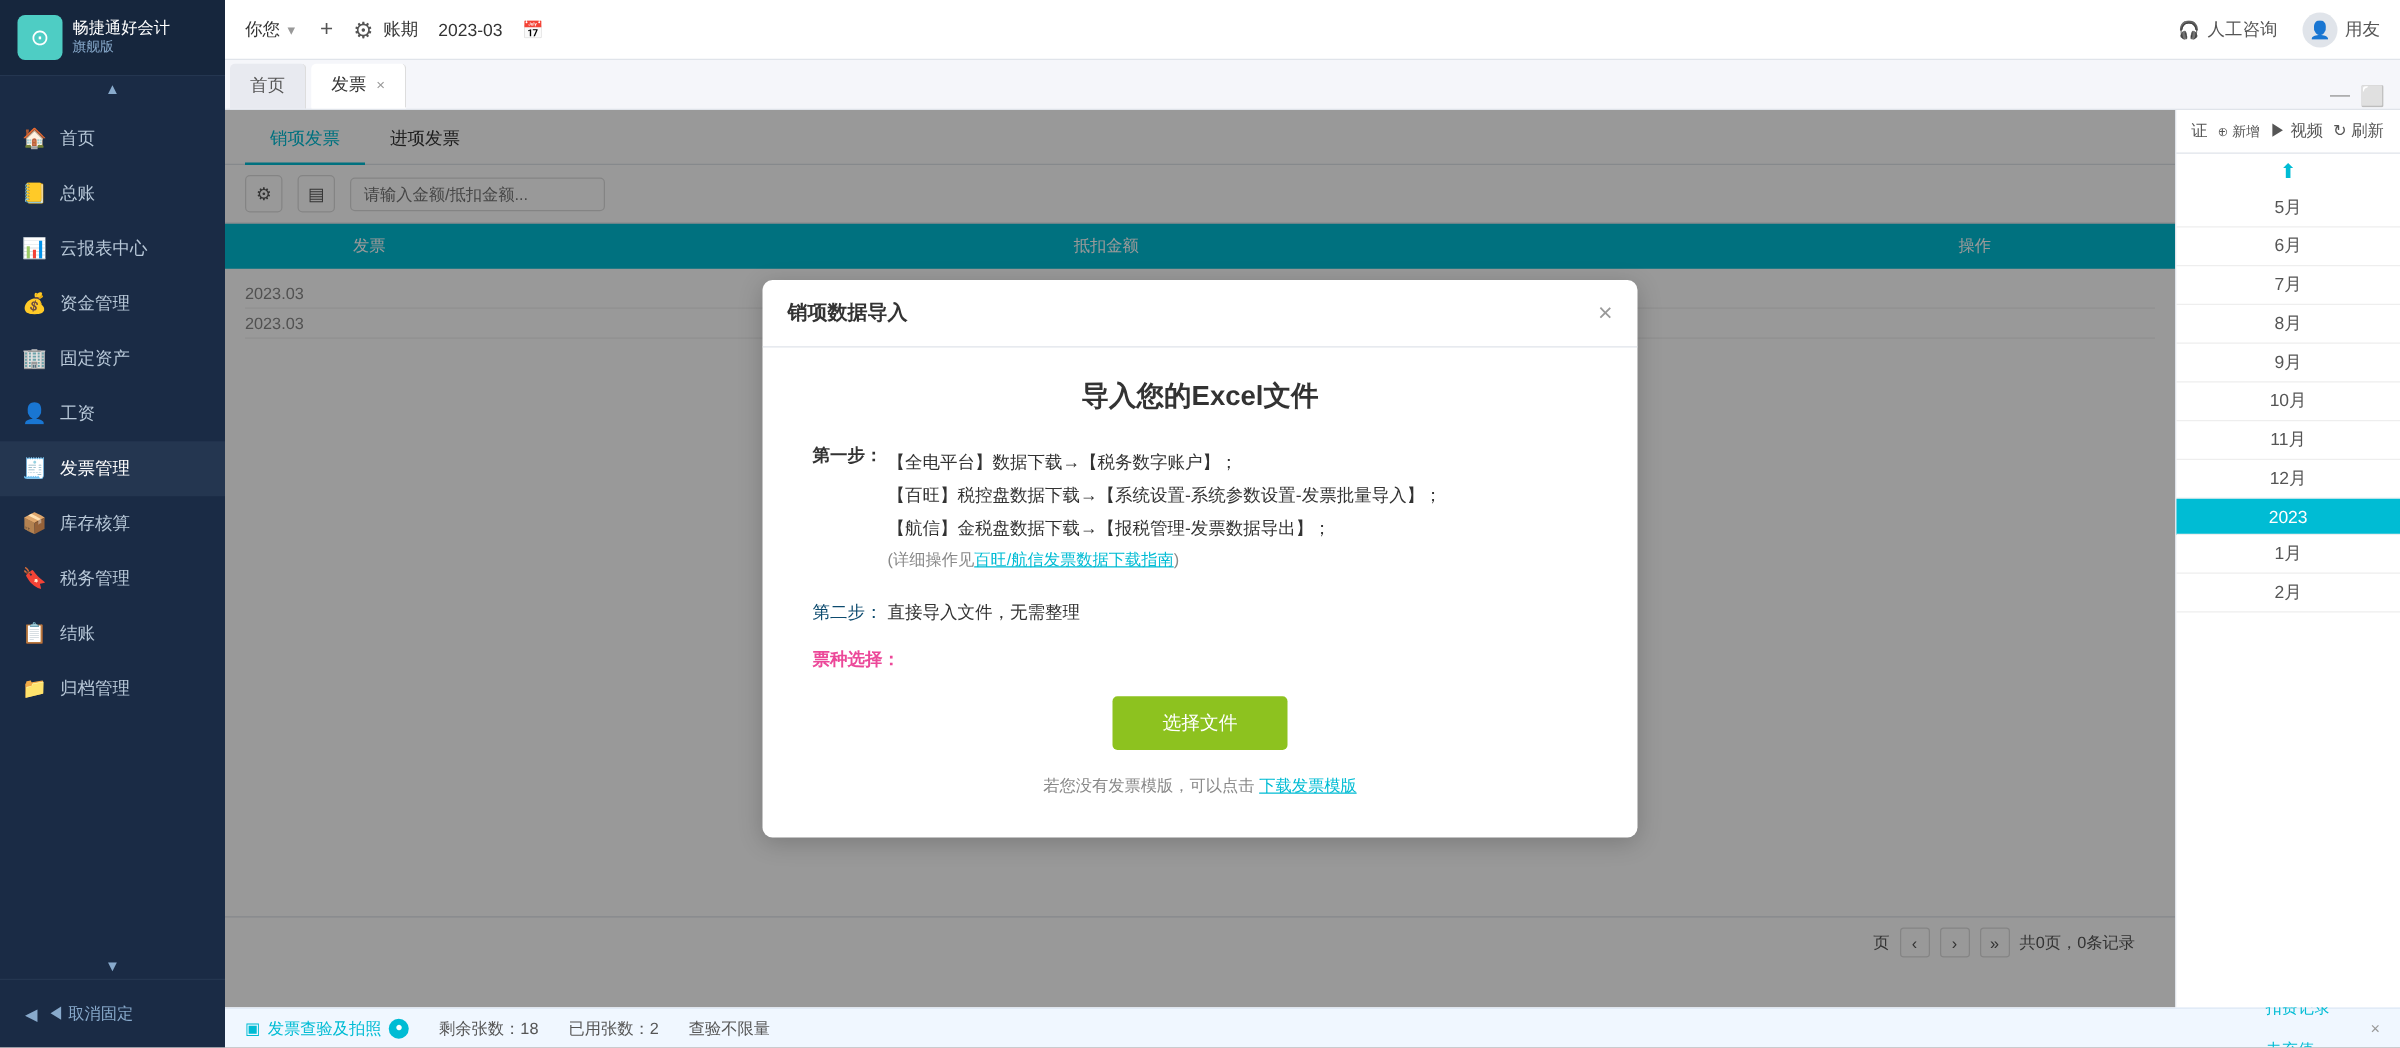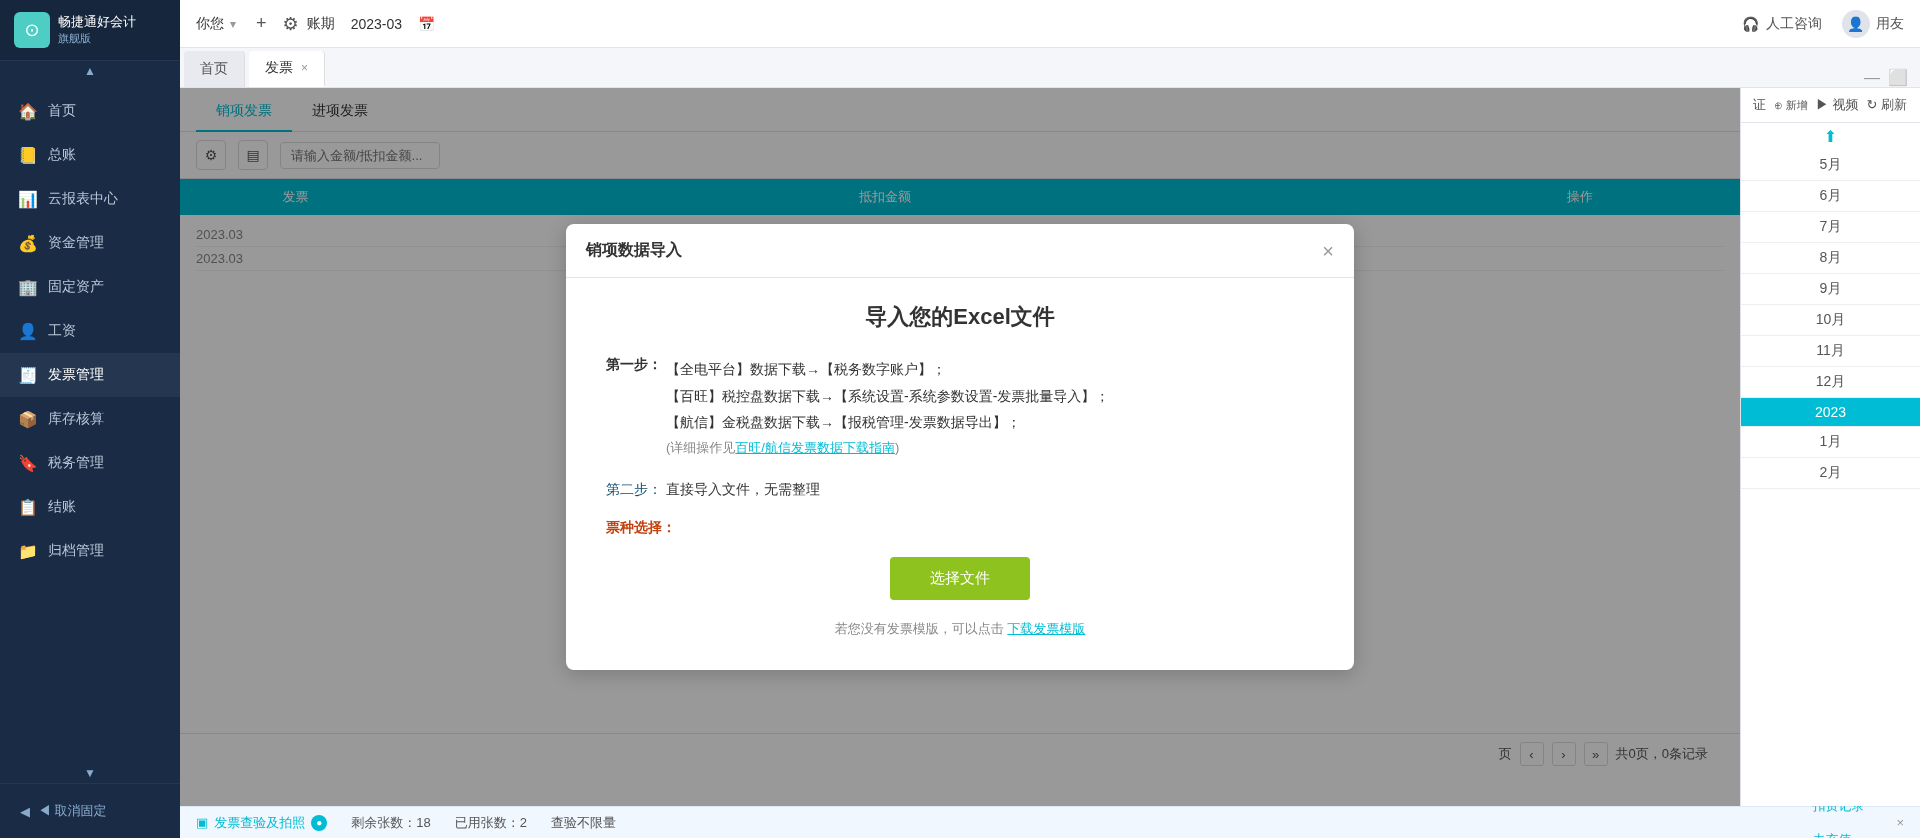--- a/index.html
+++ b/index.html
@@ -45,32 +45,32 @@
 
     
     .page-content { flex: 1; background: #fff; overflow: hidden; position: relative; }
 
     
     .invoice-toolbar { display: flex; align-items: center; padding: 0 16px; height: 44px; border-bottom: 1px solid #e0e4ea; background: #fff; }
     .invoice-tab-btn { padding: 0 20px; height: 44px; line-height: 44px; font-size: 14px; color: #333; cursor: pointer; border-bottom: 2px solid transparent; }
     .invoice-tab-btn.active { color: #00bcd4; border-bottom: 2px solid #00bcd4; font-weight: 500; }
 
     .invoice-actions { display: flex; align-items: center; gap: 12px; padding: 8px 16px; background: #fff; border-bottom: 1px solid #e0e4ea; }
-    .search-input { border: 1px solid #ddd; border-radius: 4px; padding: 5px 10px; font-size: 13px; color: #999; width: 160px; outline: none; }
+    .search-input { border: 1px solid #ddd; border-radius: 4px; padding: 5px 10px; font-size: 13px; color: #999; width: 204px; outline: none; }
     .icon-btn-sm { width: 30px; height: 30px; display: flex; align-items: center; justify-content: center; border: 1px solid #ddd; border-radius: 4px; cursor: pointer; color: #555; background: #fff; }
 
     .invoice-table-header { display: flex; align-items: center; padding: 6px 16px; background: #00bcd4; color: white; font-size: 13px; min-height: 36px; }
     .invoice-table-header > div { flex: 1; }
     .invoice-table-header .actions-col { flex: 0.5; text-align: center; }
 
     
     .modal-overlay { position: absolute; top: 0; left: 0; right: 0; bottom: 0; background: rgba(0,0,0,0.4); z-index: 100; display: flex; align-items: center; justify-content: center; }
 
     
-    .modal { background: #fff; border-radius: 8px; width: 788px; max-height: 90%; overflow-y: auto; box-shadow: 0 4px 20px rgba(0,0,0,0.2); position: relative; }
+    .modal { background: #fff; border-radius: 8px; width: 700px; max-height: 90%; overflow-y: auto; box-shadow: 0 4px 20px rgba(0,0,0,0.2); position: relative; }
     .modal-header { display: flex; align-items: center; justify-content: space-between; padding: 16px 20px; border-bottom: 1px solid #e0e4ea; }
     .modal-header-title { font-size: 16px; font-weight: 600; color: #333; }
     .modal-close { cursor: pointer; font-size: 20px; color: #999; line-height: 1; }
     .modal-body { padding: 24px 40px 32px 40px; }
     .modal-main-title { text-align: center; font-size: 22px; font-weight: 600; color: #333; margin-bottom: 24px; }
     .step-section { margin-bottom: 20px; }
     .radio-item { display: flex; align-items: center; gap: 8px; margin-bottom: 12px; font-size: 14px; color: #333; cursor: pointer; }
     .radio-circle { width: 16px; height: 16px; border-radius: 50%; border: 2px solid #ccc; display: flex; align-items: center; justify-content: center; flex-shrink: 0; }
     .radio-circle.checked { border-color: #00bcd4; }
     .radio-circle.checked::after { content: ''; width: 8px; height: 8px; border-radius: 50%; background: #00bcd4; }
@@ -274,21 +274,21 @@
               </div>
 
               <div class="step-section">
                 <div style="display:flex;align-items:flex-start;">
                   <span style="min-width:60px;font-weight:400;font-size:14px;color:#0c4a6e;">第二步：</span>
                   <div style="flex:1;font-size:14px;color:#333;">直接导入文件，无需整理</div>
                 </div>
               </div>
 
               <div style="display:flex;align-items:flex-start;margin-bottom:12px;">
-                <span style="min-width:60px;font-size:14px;color:#c2410c;font-weight:600;">票种选择：</span>
+                <span style="min-width:60px;font-size:14px;color:#ec4899;font-weight:600;">票种选择：</span>
               </div>
 
               <button class="select-file-btn">选择文件</button>
 
               <div class="modal-footer-note">
                 <span>若您没有发票模版，可以点击</span>
                 <span class="dl-link">下载发票模版</span>
               </div>
             </div>
           </div>

